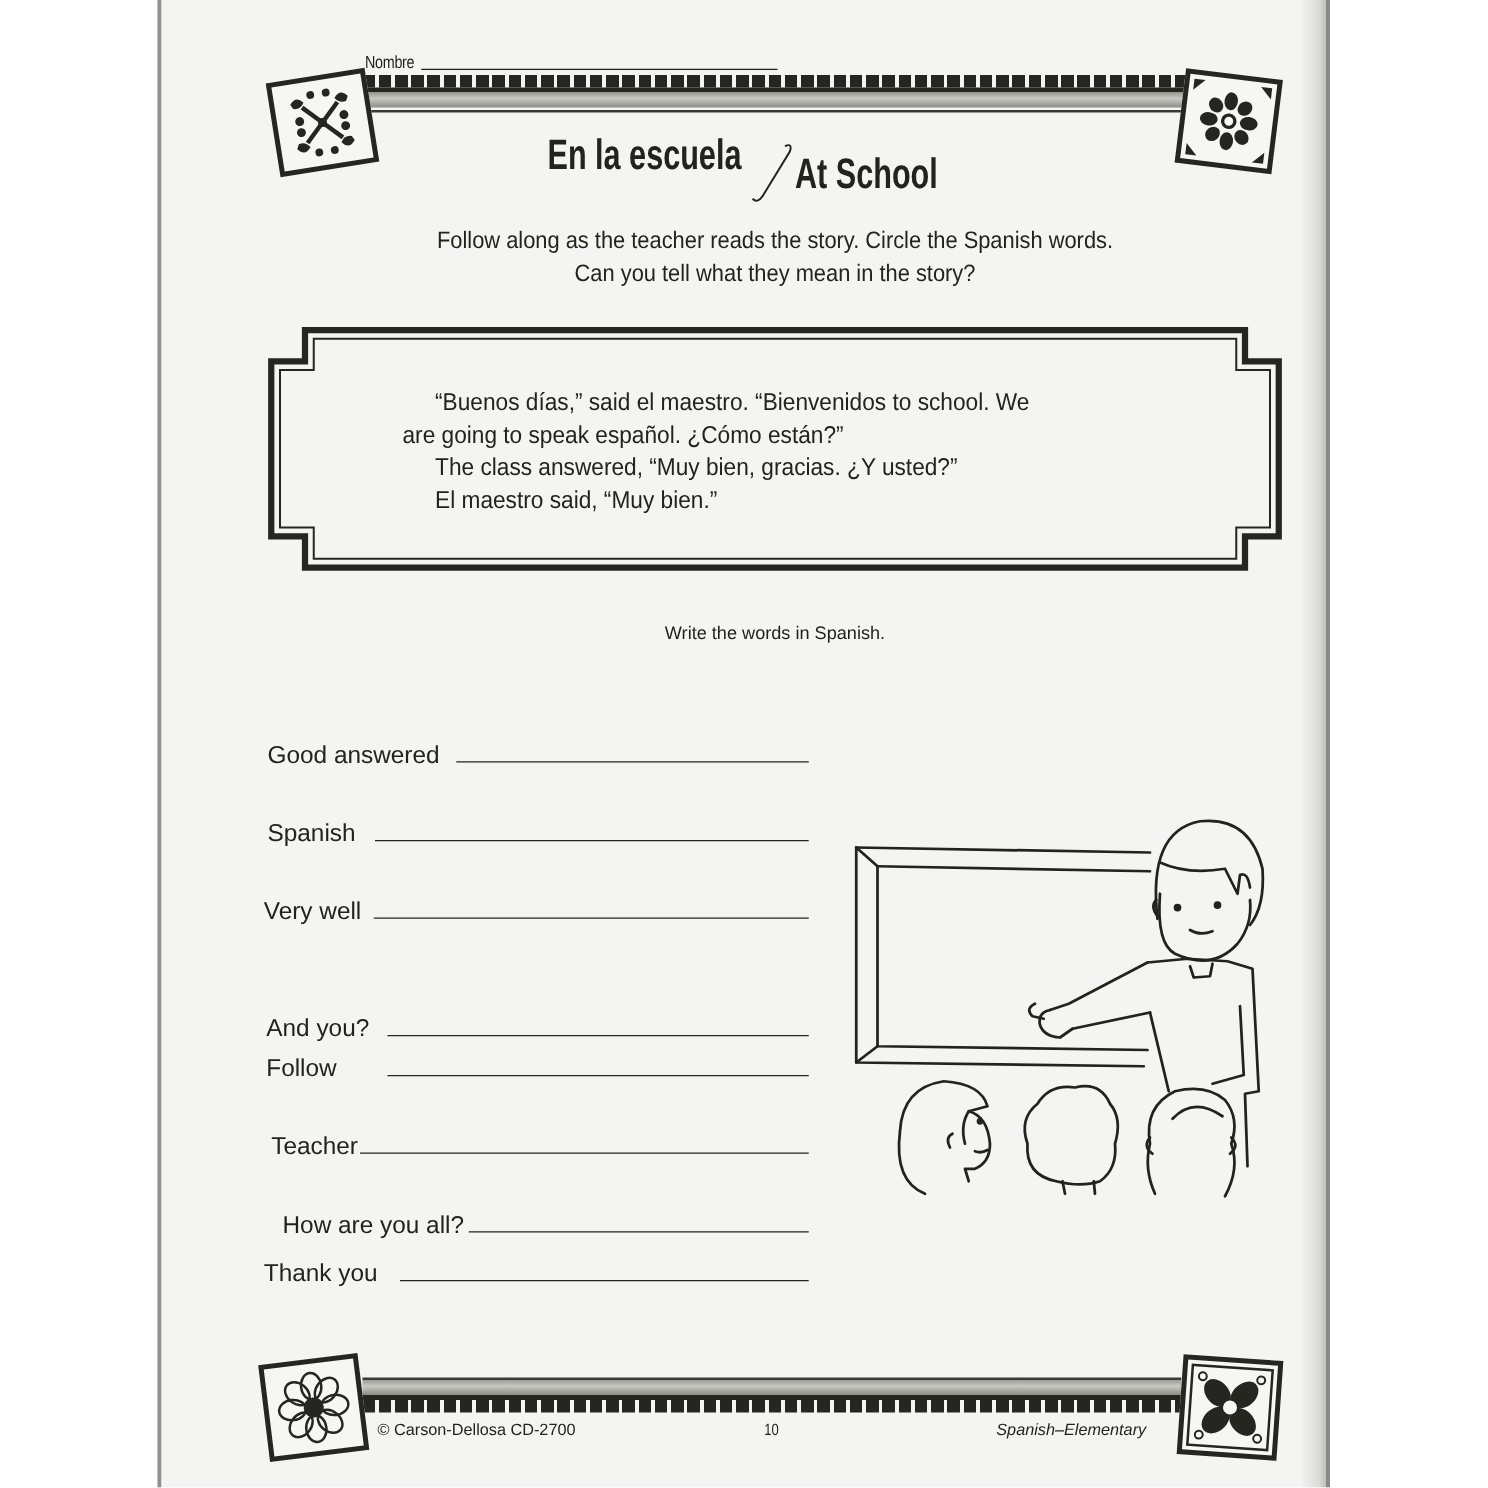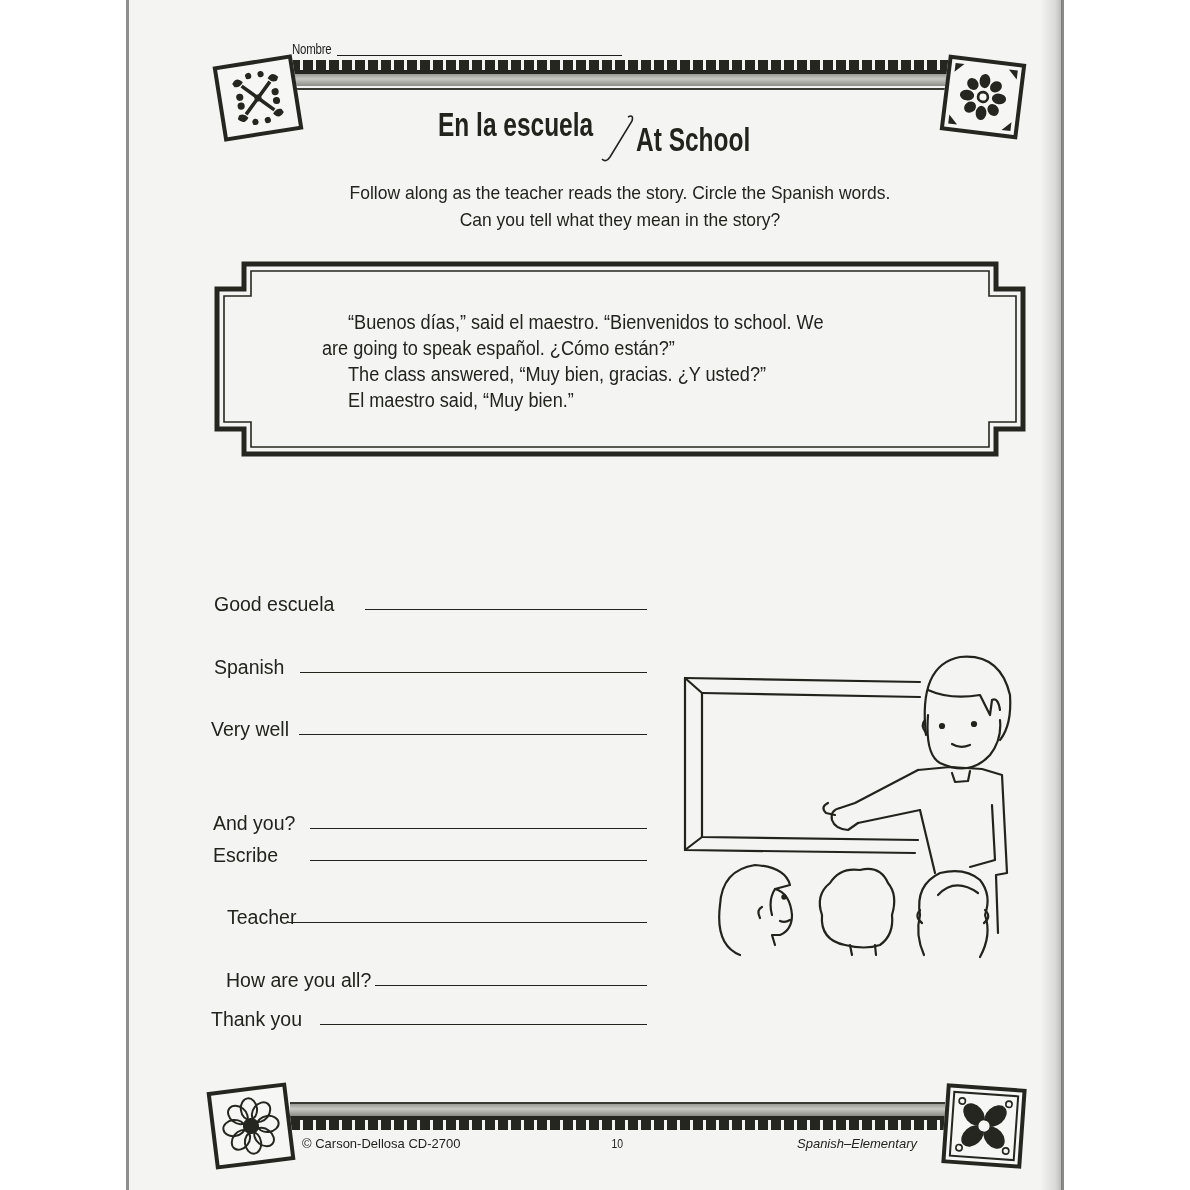--- a/index.html
+++ b/index.html
@@ -144,44 +144,45 @@
   </svg>
 </div>
 <div class="story-text">
   <p class="indent">“Buenos días,” said el maestro. “Bienvenidos to school. We</p>
   <p>are going to speak español. ¿Cómo están?”</p>
   <p class="indent">The class answered, “Muy bien, gracias. ¿Y usted?”</p>
   <p class="indent">El maestro said, “Muy bien.”</p>
 </div>
 
 <div class="ex-heading">
+  <span class="en">Write the words in Spanish.</span>
 </div>
 
 <div class="row" style="top:585px;">
-  <span class="lbl" style="margin-left:3px;">Good escuela</span>
+  <span class="lbl" style="margin-left:3px;">Good answered</span>
   <div class="blank" style="width:282px;"></div>
 </div>
 <div class="row" style="top:648px;">
   <span class="lbl" style="margin-left:3px;">Spanish</span>
   <div class="blank" style="width:347px;"></div>
 </div>
 <div class="row" style="top:710px;">
   <span class="lbl" style="margin-left:0;">Very well</span>
   <div class="blank" style="width:348px;"></div>
 </div>
 <div class="row" style="top:773px;margin-top:31px;">
   <span class="lbl" style="margin-left:2px;">And you?</span>
   <div class="blank" style="width:337px;"></div>
 </div>
 <div class="row" style="top:836px;">
-  <span class="lbl" style="margin-left:2px;">Escribe</span>
+  <span class="lbl" style="margin-left:2px;">Follow</span>
   <div class="blank" style="width:337px;"></div>
 </div>
 <div class="row" style="top:898px;">
-  <span class="lbl" style="margin-left:16px;">Teacher</span>
+  <span class="lbl" style="margin-left:6px;">Teacher</span>
   <div class="blank" style="width:359px;"></div>
 </div>
 <div class="row" style="top:961px;">
   <span class="lbl" style="margin-left:15px;">How are you all?</span>
   <div class="blank" style="width:272px;"></div>
 </div>
 <div class="row" style="top:1000px;">
   <span class="lbl">Thank you</span>
   <div class="blank" style="width:327px;"></div>
 </div>

